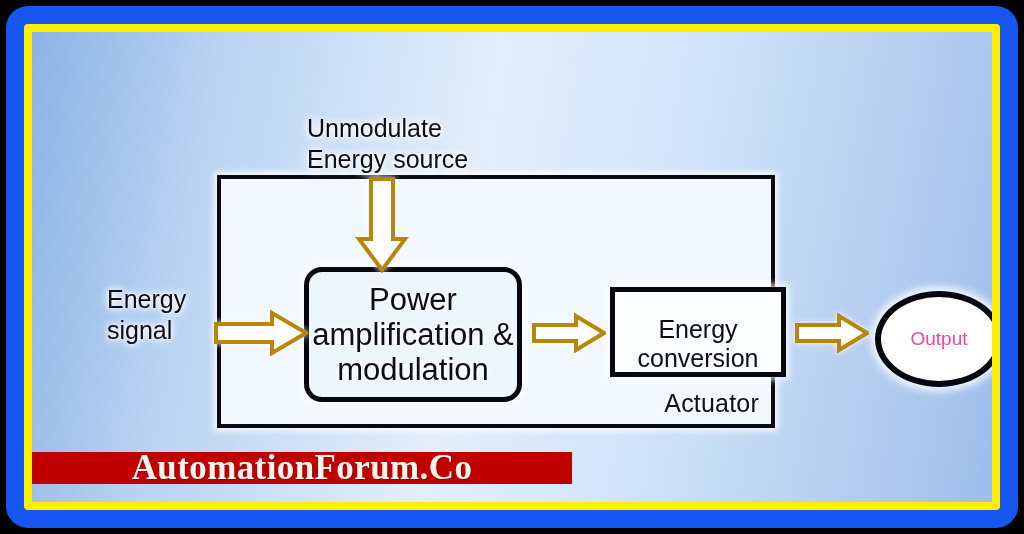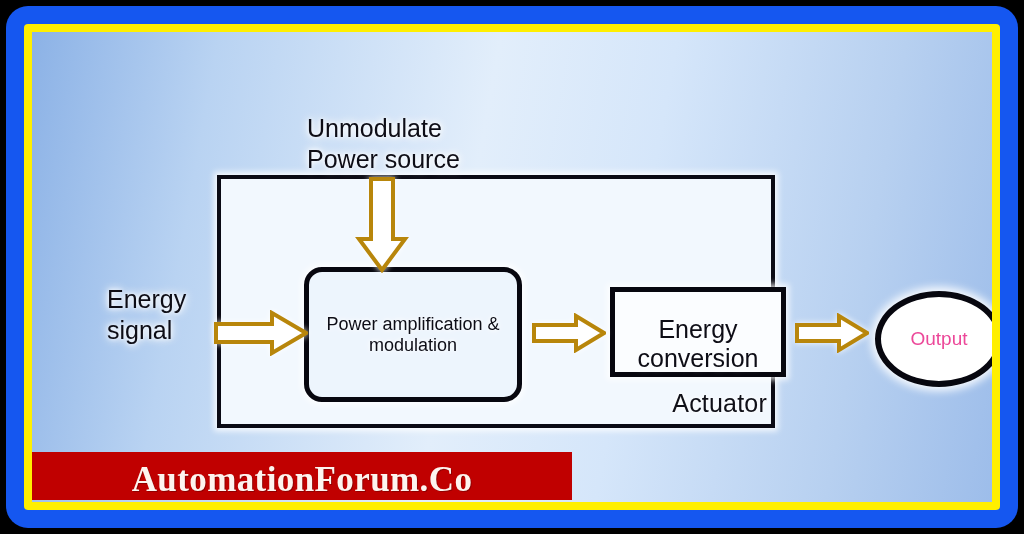--- a/index.html
+++ b/index.html
@@ -23,21 +23,21 @@
   }
 
   
   .actuator-box{
     position:absolute;left:185px;top:143px;width:558px;height:253px;
     background:#f2f8fe;border:4px solid #0a0a14;
     box-shadow:0 0 6px 3px rgba(255,255,255,.85);
     box-sizing:border-box;
   }
   .actuator-label{
-    position:absolute;right:4px;bottom:6px;
+    position:absolute;right:12px;bottom:6px;
     font-size:25px;color:#101018;letter-spacing:.2px;
     text-shadow:0 0 4px #fff,0 0 7px #fff;
     white-space:nowrap;
   }
 
   
   .block-power{
     position:absolute;left:272px;top:235px;width:218px;height:135px;
     background:#edf5fd;border:5px solid #07070f;border-radius:18px;
     box-sizing:border-box;
@@ -45,21 +45,21 @@
     box-shadow:0 0 6px 3px rgba(255,255,255,.8);
   }
   .block-energy{
     position:absolute;left:578px;top:255px;width:176px;height:90px;
     background:#fbfdff;border:5px solid #07070f;
     box-sizing:border-box;
     display:flex;align-items:center;justify-content:center;
     box-shadow:0 0 6px 3px rgba(255,255,255,.8);
   }
   .block-text{
-    text-align:center;font-size:18px;line-height:1.13;color:#0d0d16;
+    text-align:center;font-size:31px;line-height:1.13;color:#0d0d16;
     text-shadow:0 0 4px #fff,0 0 8px #fff;
   }
   .block-energy .block-text{font-size:25px;line-height:1.15;margin-top:24px;}
 
   
   .output-ellipse{
     position:absolute;left:843px;top:259px;width:128px;height:96px;
     background:#ffffff;border:6px solid #07070f;border-radius:50%;
     box-sizing:border-box;
     display:flex;align-items:center;justify-content:center;
@@ -78,23 +78,23 @@
 
   
   .arrow{position:absolute;filter:drop-shadow(0 0 3px rgba(255,255,255,.9));}
   .arrow-control{left:182px;top:278px;}
   .arrow-mid{left:500px;top:281px;}
   .arrow-out{left:763px;top:281px;}
   .arrow-down{left:322px;top:145px;}
 
   
   .watermark{
-    position:absolute;left:0px;top:420px;width:540px;height:48px;
+    position:absolute;left:0px;top:420px;width:540px;height:32px;
     background:#c00000;
-    display:flex;align-items:flex-end;justify-content:center;
+    display:flex;align-items:center;justify-content:center;
   }
   .watermark span{
     font-family:"Liberation Serif",serif;font-weight:bold;
     font-size:35px;color:#fdf4ef;letter-spacing:.4px;
     text-shadow:1px 1px 0 rgba(0,0,0,.25);
   }
 </style>
 </head>
 <body>
 
@@ -118,21 +118,21 @@
     <div class="block-energy">
       <div class="block-text">Energy
 conversion</div>
     </div>
 
     <div class="output-ellipse">
       <span>Output</span>
     </div>
 
     <div class="lbl lbl-unmod">Unmodulate
-Power source</div>
+Energy source</div>
 
     <div class="lbl lbl-control">Energy
 signal</div>
 
     <div class="arrow arrow-control">
       <svg width="94" height="46" viewBox="0 0 94 46">
         <polygon points="2,14 58,14 58,3 92,23 58,43 58,32 2,32" fill="#ffffff" stroke="#b8860b" stroke-width="4" stroke-linejoin="miter"></polygon>
       </svg>
     </div>
 

